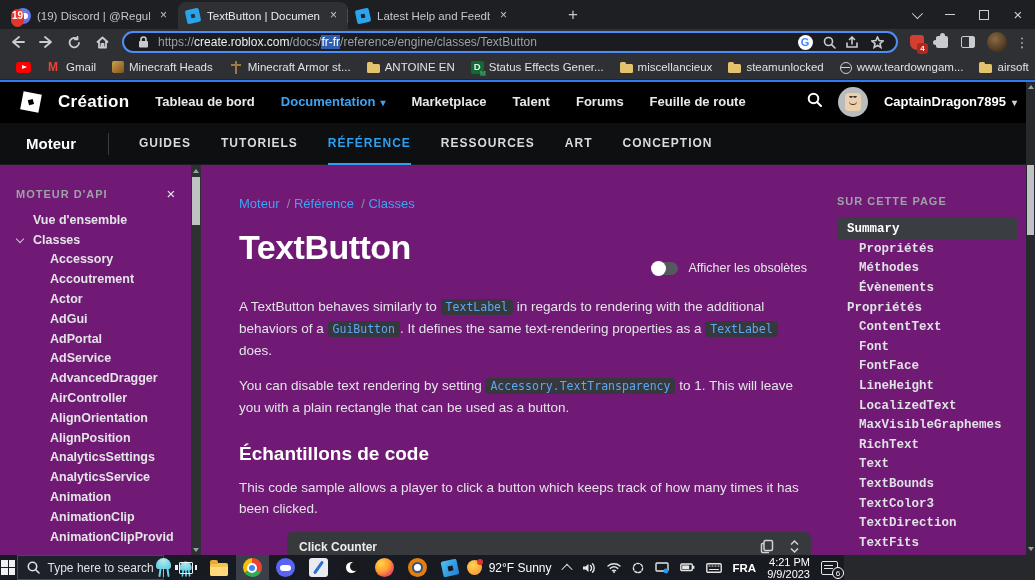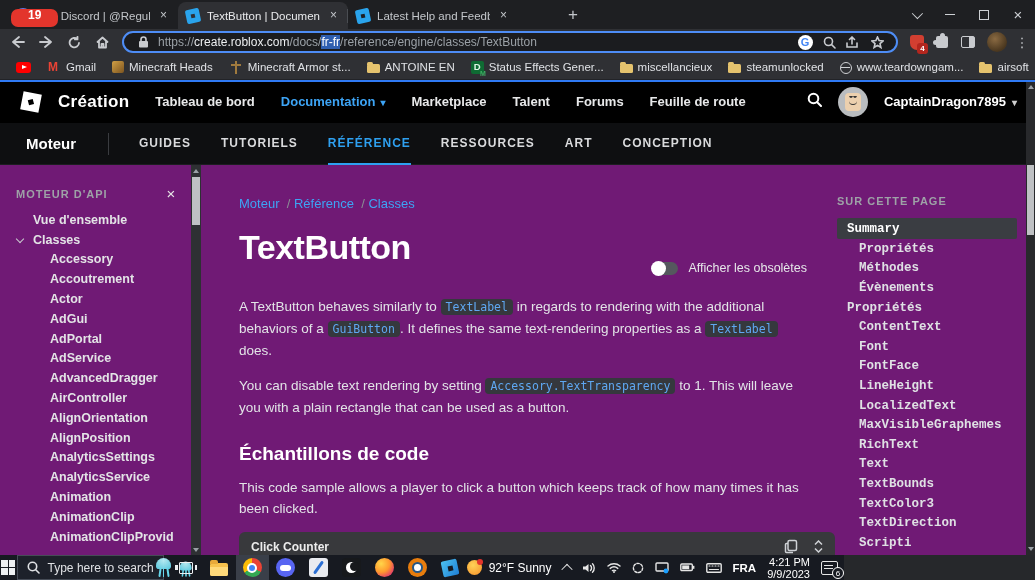--- a/index.html
+++ b/index.html
@@ -18,21 +18,21 @@
   .tab .close { width:15px; height:15px; border-radius:50%; text-align:center; line-height:14px; color:#c3c6ca; flex:none; }
   .tab .close::before { content:"\00D7"; font-size:12px; }
   .fav { width:16px; height:16px; flex:none; position:relative; border-radius:3px; }
   .t-discord .fav { background:radial-gradient(circle at 50% 40%, #7289da, #5865f2); border-radius:50%; }
   .t-discord .fav::before { content:""; position:absolute; left:3px; top:5px; width:10px; height:6px; background:#fff; border-radius:3px; }
   .t-roblox .fav { background:transparent; }
   .t-roblox .fav::before { content:""; position:absolute; inset:1px; background:#2aa4ec; transform:rotate(-12deg); border-radius:2px; }
   .t-roblox .fav::after { content:""; position:absolute; left:6px; top:6px; width:4px; height:4px; background:#1e1f22; transform:rotate(-12deg); }
   .tab.active.t-roblox .fav::after { background:#2f3034; }
   .fav .badge { position:absolute; left:-4px; bottom:-3px; min-width:13px; height:18px; background:#e3352c;
-                color:#fff; font-size:12px; font-weight:bold; border-radius:7px; text-align:center; line-height:13px; padding:0 17px; }
+                color:#fff; font-size:10px; font-weight:bold; border-radius:7px; text-align:center; line-height:13px; padding:0 1px; }
   .fav .badge:empty { display:none; }
   #newtab { width:26px; height:26px; color:#c3c6ca; font-size:17px; text-align:center; line-height:25px; }
   #newtab::before { content:"+"; }
   #wincontrols { position:absolute; top:0; right:0; height:29px; display:flex; }
   #wincontrols .wc { width:34px; height:29px; display:flex; align-items:center; justify-content:center; color:#cdd0d4; font-size:12px; }
   .wc-chevron::before { content:""; width:7px; height:7px; border-right:1.5px solid #cdd0d4; border-bottom:1.5px solid #cdd0d4; transform:rotate(45deg) translateY(-2px); }
   .wc-min::before { content:""; width:10px; height:1.5px; background:#cdd0d4; }
   .wc-restore::before { content:""; width:8px; height:8px; border:1.2px solid #cdd0d4; }
   .wc-close::before { content:"\00D7"; font-size:15px; }
 
@@ -137,21 +137,21 @@
   #title { margin-top:17px; color:#fff; font-size:34px; font-weight:800; letter-spacing:-.5px; }
   #obsolete { position:absolute; top:96px; right:-2px; display:flex; align-items:center; gap:10px; }
   #toggle { width:26px; height:13px; background:#55585e; border-radius:7px; position:relative; }
   #toggle::before { content:""; position:absolute; left:-1px; top:-1px; width:15px; height:15px; background:#fff; border-radius:50%; }
   #obsolete .lbl { color:#e6e7e9; font-size:12.5px; }
   .para { margin-top:14px; color:#e2e4e7; font-size:13.5px; line-height:21px; }
   #p1 { margin-top:29px; }
   .chip { font-family:"DejaVu Sans Mono", monospace; font-size:11.5px; background:#35383d; color:#5fa8f2;
           padding:1px 5px; border-radius:4px; }
   #h2 { margin-top:25px; color:#fff; font-size:19px; font-weight:bold; }
-  #codeblock { margin-top:13px; border-radius:6px 6px 0 0; overflow:hidden; width:596px; }
+  #codeblock { margin-top:13px; border-radius:6px 6px 0 0; overflow:hidden; width:524px;margin-left:48px; }
   #codehead { height:29px; background:#38393c; display:flex; align-items:center; padding:0 12px; }
   #codetitle { color:#ececec; font-size:12px; font-weight:bold; flex:1; }
   .codeic { margin-left:16px; display:flex; align-items:center; }
   .codeic svg { stroke:#cfd2d6; fill:none; stroke-width:1.5; }
 
   
   #toc { position:absolute; left:837px; top:0; width:180px; }
   #toc-title { margin-top:30px; color:#9ea2a7; font-size:11px; font-weight:bold; letter-spacing:1px; }
   #toc-list { margin-top:11px;font-family:Liberation Mono, monospace; }
   .toc-item { height:19.6px; display:flex; align-items:center; color:#dfe1e4; font-size:12.5px; font-weight:bold;
@@ -579,21 +579,21 @@
         <div class="toc-item ind-1">RichText</div>
 
         <div class="toc-item ind-1">Text</div>
 
         <div class="toc-item ind-1">TextBounds</div>
 
         <div class="toc-item ind-1">TextColor3</div>
 
         <div class="toc-item ind-1">TextDirection</div>
 
-        <div class="toc-item ind-1">Scripti</div>
+        <div class="toc-item ind-1">TextFits</div>
       </div>
   </div>
 </div>
 
 <div id="page-scroll">
   <span class="varrow up" style="top:1px;"></span>
   <span class="vthumb" style="top:85px; height:70px;"></span>
   <span class="varrow down" style="bottom:1px;"></span>
 </div>
 

